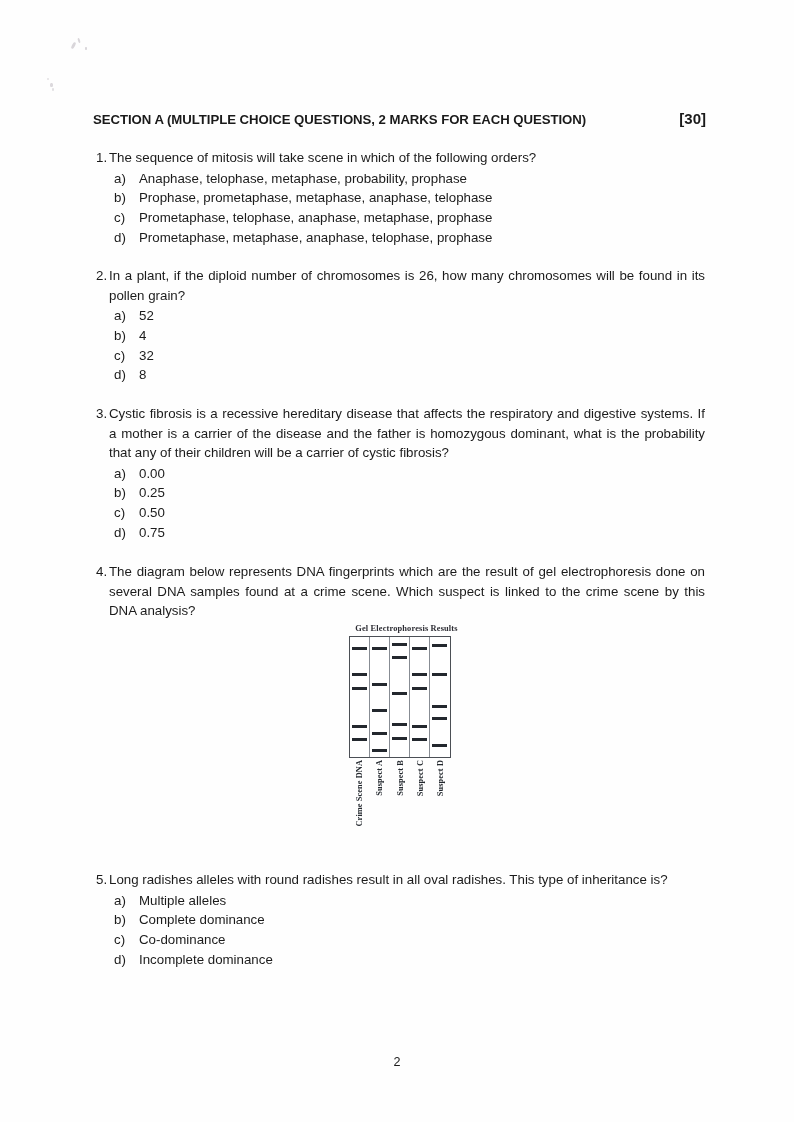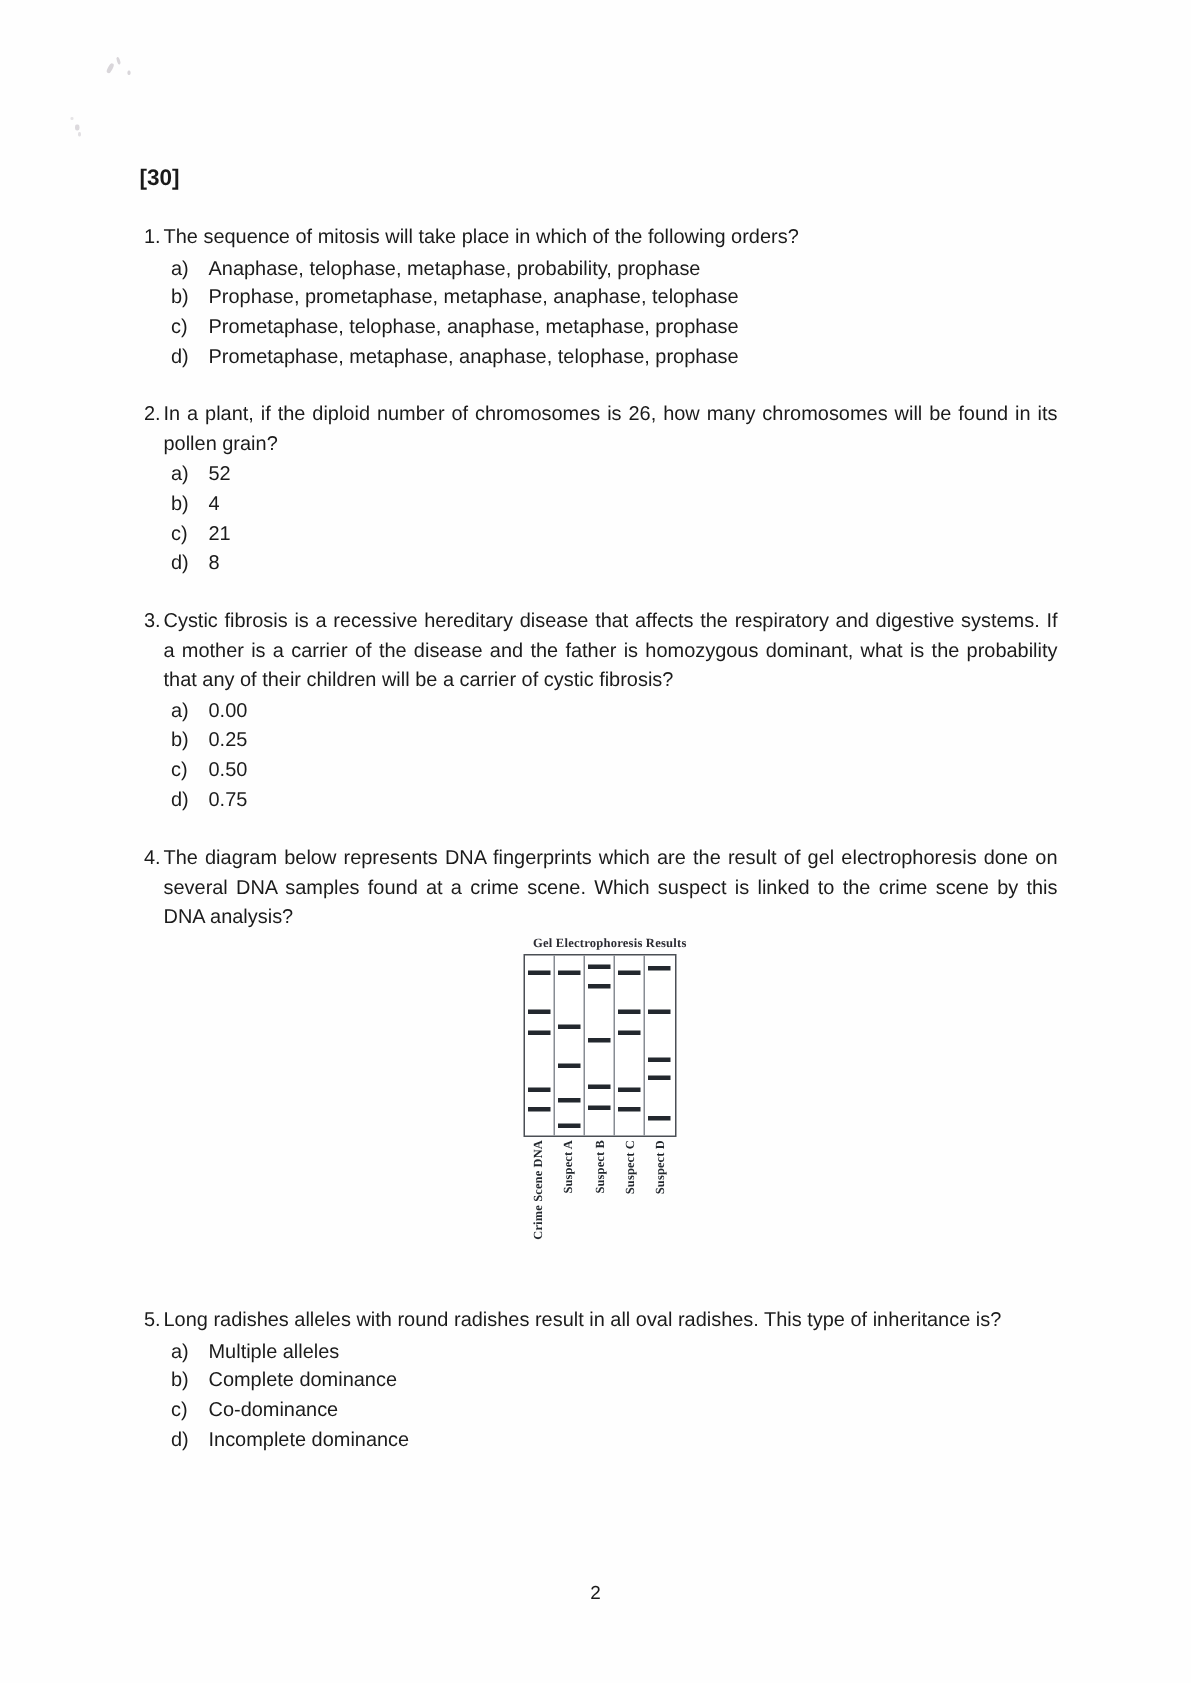--- a/index.html
+++ b/index.html
@@ -194,27 +194,28 @@
   <div class="scan-speck sp1"></div>
   <div class="scan-speck sp2"></div>
   <div class="scan-speck sp3"></div>
   <div class="scan-speck sp4"></div>
   <div class="scan-speck sp5"></div>
   <div class="scan-speck sp6"></div>
 
   <div class="content">
 
     <div class="section-header">
+      <div class="section-title">SECTION A (MULTIPLE CHOICE QUESTIONS, 2 MARKS FOR EACH QUESTION)</div>
       <div class="section-marks">[30]</div>
     </div>
 
     <div class="question" style="top:148px;">
       <div class="q-text">
         <div class="q-num">1.</div>
-        <div class="q-body nojustify">The sequence of mitosis will take place in which of the following orders?</div>
+        <div class="q-body nojustify">The sequence of mitosis will take scene in which of the following orders?</div>
       </div>
       <div class="options">
         <div class="option">
           <div class="opt-letter">a)</div>
           <div class="opt-text">Anaphase, telophase, metaphase, probability, prophase</div>
         </div>
         <div class="option">
           <div class="opt-letter">b)</div>
           <div class="opt-text">Prophase, prometaphase, metaphase, anaphase, telophase</div>
         </div>
@@ -238,21 +239,21 @@
         <div class="option">
           <div class="opt-letter">a)</div>
           <div class="opt-text">52</div>
         </div>
         <div class="option">
           <div class="opt-letter">b)</div>
           <div class="opt-text">4</div>
         </div>
         <div class="option">
           <div class="opt-letter">c)</div>
-          <div class="opt-text">21</div>
+          <div class="opt-text">32</div>
         </div>
         <div class="option">
           <div class="opt-letter">d)</div>
           <div class="opt-text">8</div>
         </div>
       </div>
     </div>
 
     <div class="question" style="top:404px;">
       <div class="q-text">

